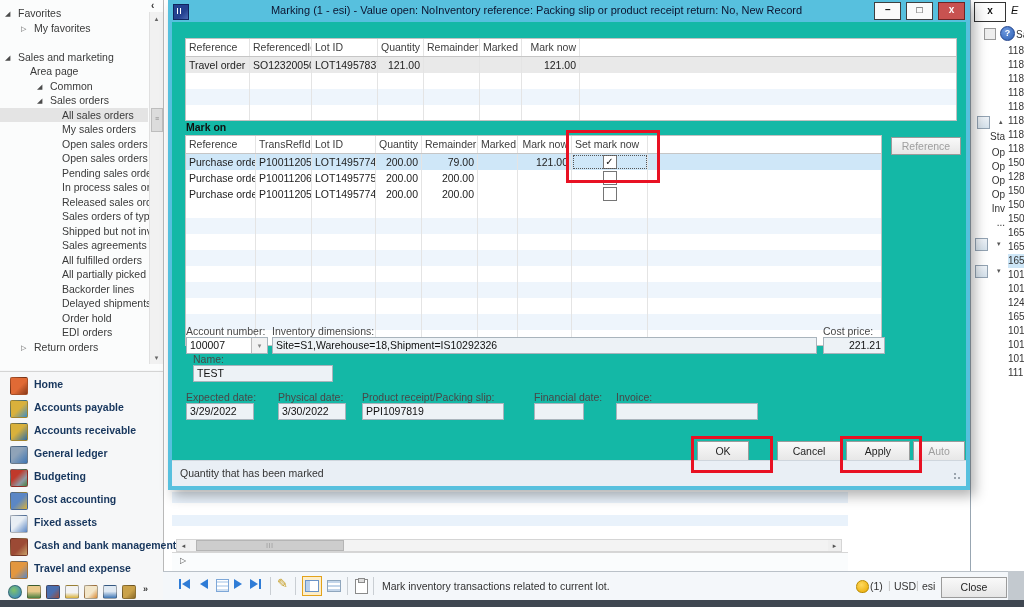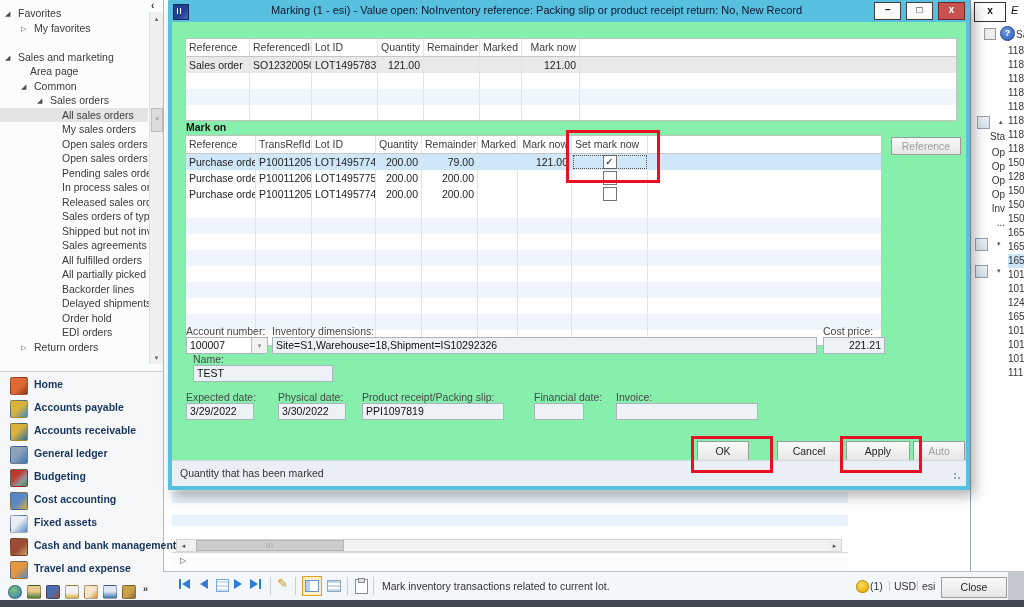--- a/index.html
+++ b/index.html
@@ -35,21 +35,21 @@
   [data-name="cash-bank-icon"]{background:linear-gradient(135deg,#9c4a35 55%,#c9a36a);}
   [data-name="travel-expense-icon"]{background:linear-gradient(135deg,#e3973f 50%,#5b87c5);}
   [data-name="globe-icon"]{background:radial-gradient(circle at 40% 35%,#7fc36a,#2f7fd0);border-radius:50%;}
   [data-name="user-icon"]{background:linear-gradient(180deg,#e8c98a 45%,#4a7f3f);}
   [data-name="users-icon"]{background:linear-gradient(135deg,#4a6fb0 50%,#9c4a35);}
   [data-name="document-icon"]{background:linear-gradient(180deg,#f3f3f3 55%,#d9b13b);}
   [data-name="note-icon"]{background:linear-gradient(135deg,#f3e6c9 55%,#d98a35);}
   [data-name="report-icon"]{background:linear-gradient(180deg,#dfe9f3 45%,#3f76b4);}
   [data-name="coins-icon"]{background:linear-gradient(135deg,#caa24a 55%,#8a6a2a);}
   
-  .dialog{position:absolute;left:168px;top:0;width:802px;height:490px;background:#86efac;
+  .dialog{position:absolute;left:168px;top:0;width:802px;height:490px;background:#14b8a6;
           box-shadow:5px 6px 12px rgba(0,0,0,.30);}
   .dlg-title{position:absolute;left:0;top:0;width:802px;height:22px;background:#57c0de;}
   .dlg-edge-l{position:absolute;left:0;top:22px;width:4px;height:464px;background:#57c0de;}
   .dlg-edge-r{position:absolute;left:798px;top:22px;width:4px;height:464px;background:#57c0de;}
   .dlg-edge-b{position:absolute;left:0;top:486px;width:802px;height:4px;background:#57c0de;}
   .dlg-icon{position:absolute;left:5px;top:4px;width:14px;height:14px;background:linear-gradient(135deg,#24418f 60%,#4a6ab5);border:1px solid #10255e;}
   .dlg-icon:after{content:"";position:absolute;left:3px;top:3px;width:6px;height:6px;background:
      linear-gradient(90deg,#fff 0 1px,transparent 1px 3px,#fff 3px 4px,transparent 4px);}
   .dlg-title-text{position:absolute;left:30px;right:95px;top:4px;text-align:center;font-size:11px;color:#0c1430;white-space:nowrap;overflow:hidden;}
   .winbtns{position:absolute;right:5px;top:2px;}
@@ -158,21 +158,21 @@
             <span class="tree-label" data-name="tree-item-label" style="left: 34px;">My favorites</span>
           </div>
           <div class="tree-item" data-name="tree-item" style="top: 35px;"></div>
           <div class="tree-item" data-name="tree-item" style="top: 49.5px;">
             <span class="tree-arrow" data-name="node-expanded-icon" style="left: 5px;">◢</span>
             <span class="tree-label" data-name="tree-item-label" style="left: 18px;">Sales and marketing</span>
           </div>
           <div class="tree-item" data-name="tree-item" style="top: 64px;">
             <span class="tree-label" data-name="tree-item-label" style="left: 30px;">Area page</span>
           </div>
-          <div class="tree-item" data-name="tree-item" style="top: 78.5px;">
+          <div class="tree-item" data-name="tree-item" style="top: 78.5px; margin-left: 16px;">
             <span class="tree-arrow" data-name="node-expanded-icon" style="left: 21px;">◢</span>
             <span class="tree-label" data-name="tree-item-label" style="left: 34px;">Common</span>
           </div>
           <div class="tree-item" data-name="tree-item" style="top: 93px;">
             <span class="tree-arrow" data-name="node-expanded-icon" style="left: 37px;">◢</span>
             <span class="tree-label" data-name="tree-item-label" style="left: 50px;">Sales orders</span>
           </div>
           <div class="tree-item selected" data-name="tree-item" style="top: 107.5px; text-decoration: underline;">
             <span class="tree-label" data-name="tree-item-label" style="left: 62px;">All sales orders</span>
           </div>
@@ -410,21 +410,21 @@
           <div class="g-cell" data-name="column-header" style="width: 64px;">Reference</div>
           <div class="g-cell" data-name="column-header" style="width: 62px;">ReferencedId</div>
           <div class="g-cell" data-name="column-header" style="width: 66px;">Lot ID</div>
           <div class="g-cell" data-name="column-header" style="width: 46px; text-align: right;">Quantity</div>
           <div class="g-cell" data-name="column-header" style="width: 56px; text-align: right;">Remainder</div>
           <div class="g-cell" data-name="column-header" style="width: 42px; text-align: right;">Marked</div>
           <div class="g-cell" data-name="column-header" style="width: 58px; text-align: right;">Mark now</div>
           <div class="g-cell g-fill" data-name="column-header-filler"></div>
         </div>
         <div class="g-row active-row" data-name="grid-row">
-          <div class="g-cell" data-name="grid-cell" style="width: 64px;">Sales order</div>
+          <div class="g-cell" data-name="grid-cell" style="width: 64px;">Travel order</div>
           <div class="g-cell" data-name="grid-cell" style="width: 62px;">SO12320050</div>
           <div class="g-cell" data-name="grid-cell" style="width: 66px;">LOT14957837</div>
           <div class="g-cell" data-name="grid-cell" style="width: 46px; text-align: right;">121.00</div>
           <div class="g-cell" data-name="grid-cell" style="width: 56px; text-align: right;"></div>
           <div class="g-cell" data-name="grid-cell" style="width: 42px; text-align: right;"></div>
           <div class="g-cell" data-name="grid-cell" style="width: 58px; text-align: right;">121.00</div>
           <div class="g-cell g-fill" data-name="grid-cell-filler"></div>
         </div>
         <div class="g-row " data-name="grid-row">
           <div class="g-cell" data-name="grid-cell" style="width: 64px;"></div>

